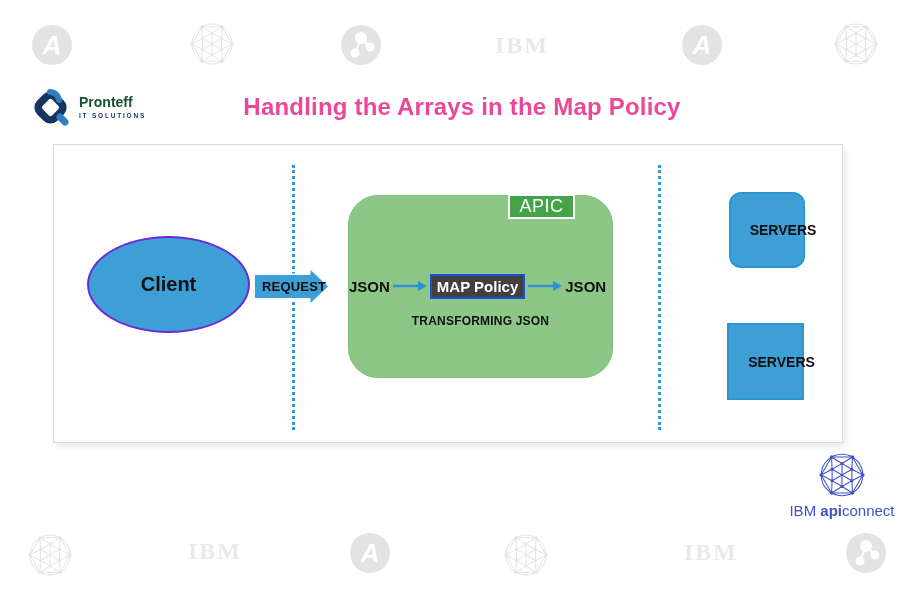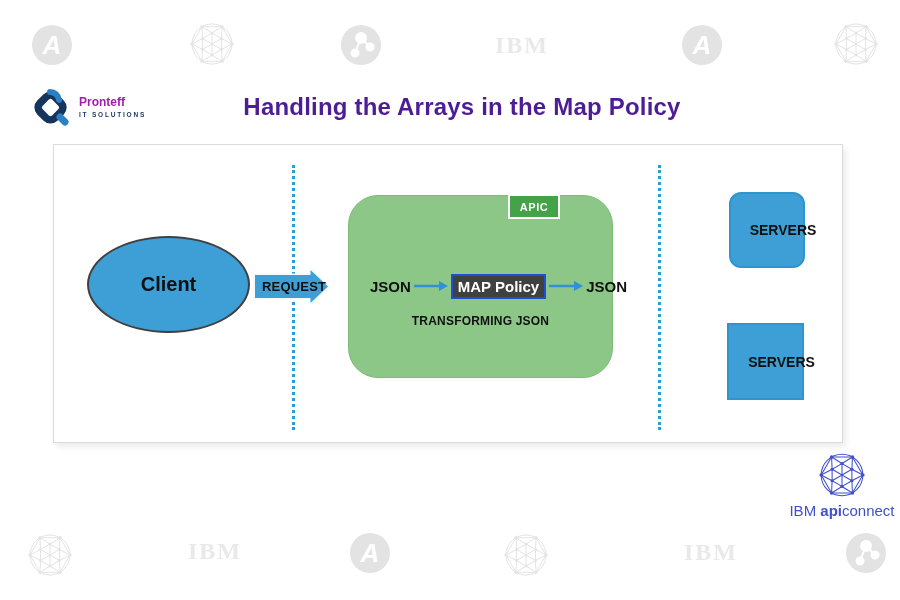--- a/index.html
+++ b/index.html
@@ -26,39 +26,39 @@
     color:#ffffff; font-weight:bold; font-style:italic; font-size:26px; line-height:1;
   }
   .sphere-svg { display:block; }
 
   
   .pronteff {
     position:absolute; left:27px; top:85px;
     display:flex; align-items:center;
   }
   .pronteff-text { margin-left:6px; }
-  .pronteff-name { color:#a21caf; font-weight:bold; font-size:12px; line-height:1.05; }
+  .pronteff-name { color:#14532d; font-weight:bold; font-size:14px; line-height:1.05; }
   .pronteff-tagline { color:#16355E; font-weight:bold; font-size:6.5px; letter-spacing:1.8px; margin-top:2px; }
 
   .page-title {
     position:absolute; left:62px; top:93px; width:800px;
-    text-align:center; font-weight:bold; font-size:24px; color:#4c1d95;
+    text-align:center; font-weight:bold; font-size:24px; color:#ec4899;
     letter-spacing:.2px;
   }
 
   
   .panel {
     position:absolute; left:53px; top:144px; width:790px; height:299px;
     background:#ffffff; border:1px solid #DBDBDB;
     box-shadow:3px 4px 6px rgba(0,0,0,0.08);
   }
 
   .client-ellipse {
     position:absolute; left:33px; top:91px; width:163px; height:97px;
-    background:#3D9FD6; border:2px solid #404040; border-radius:50%;
+    background:#3D9FD6; border:2px solid #6d28d9; border-radius:50%;
     display:flex; align-items:center; justify-content:center; z-index:2;
   }
   .client-ellipse span { font-weight:bold; font-size:20px; color:#101010; }
 
   .dotted-line {
     position:absolute; top:20px; height:265px; width:0;
     border-left:3px dotted #2E9BD6; z-index:1;
   }
   .dotted-left  { left:238px; }
   .dotted-right { left:604px; }
@@ -79,28 +79,28 @@
   }
   .request-arrow  { left:201px; top:125px; width:73px; height:33px; }
   .response-arrow { left:573px; top:129px; width:99px; height:33px; }
 
   
   .green-box {
     position:absolute; left:294px; top:50px; width:265px; height:183px;
     background:#8CC787; border:1px solid #7CBB76; border-radius:30px; z-index:2;
   }
   .apic-badge {
-    position:absolute; left:159px; top:-2px; width:52px; height:25px;
+    position:absolute; left:159px; top:-2px; width:67px; height:25px;
     background:#44A348; border:2px solid #ffffff;
     display:flex; align-items:center; justify-content:center;
-    color:#ffffff; font-weight:bold; font-size:11px; letter-spacing:.5px;
+    color:#ffffff; font-weight:normal; font-size:18px; letter-spacing:.5px;
   }
   .flow-row {
     position:absolute; left:0; right:0; top:76px; height:28px;
-    display:flex; align-items:center; justify-content:center; gap:3px;padding-left:36px;
+    display:flex; align-items:center; gap:3px;
   }
   .json-label { font-weight:bold; font-size:15px; color:#101010; }
   .map-policy-box {
     background:#404040; border:2px solid #1d4ed8;
     padding:2px 5px; color:#ffffff; font-weight:bold; font-size:15px;
     white-space:nowrap;
   }
   .flow-arrow { display:block; flex:none; }
   .transforming-label {
     position:absolute; left:0; right:0; top:118px;

